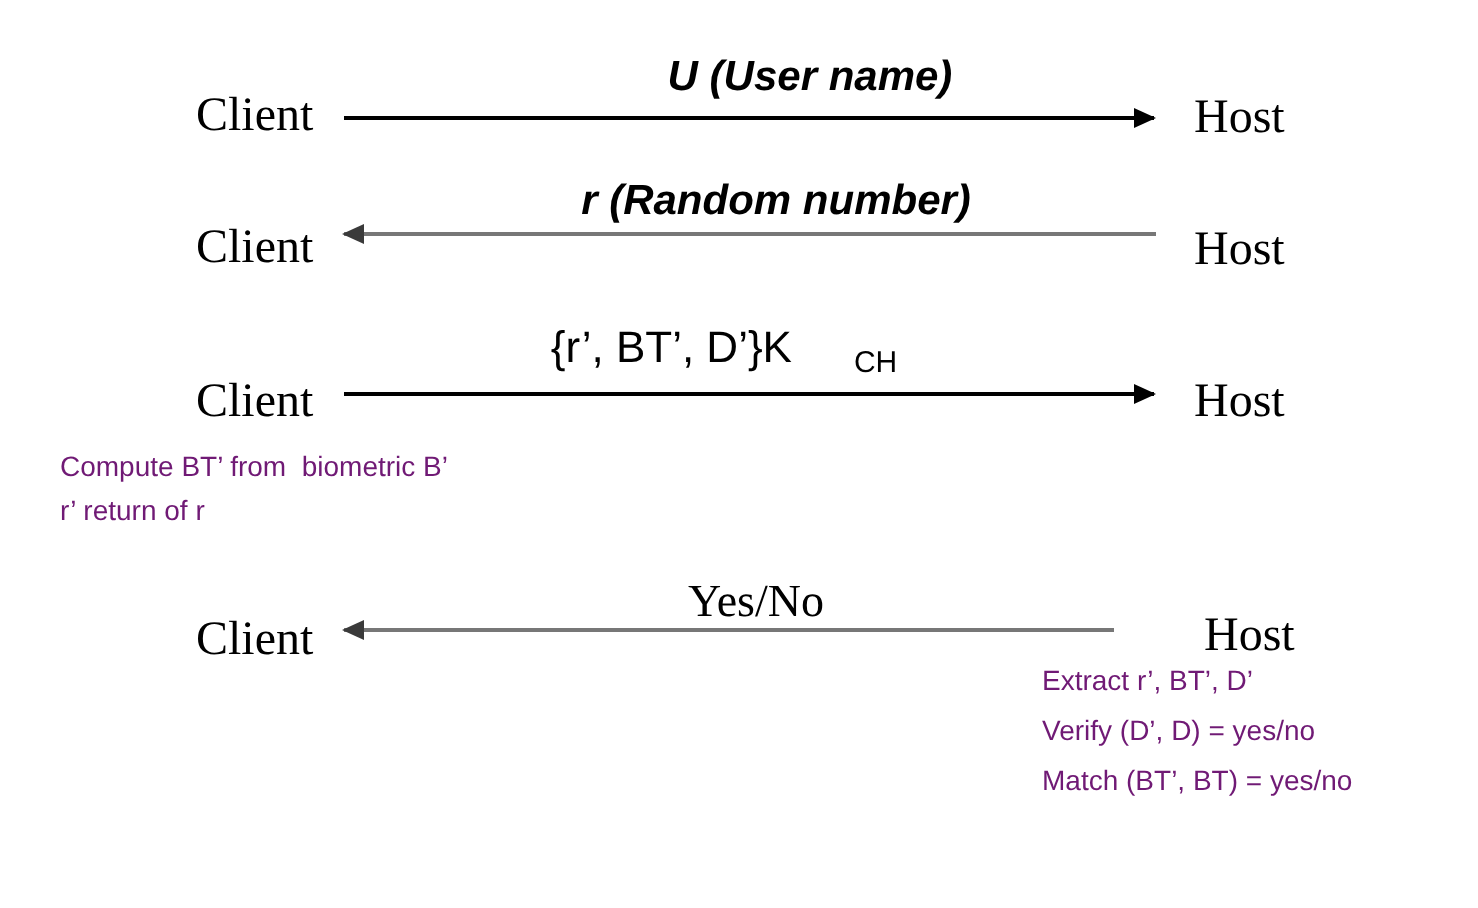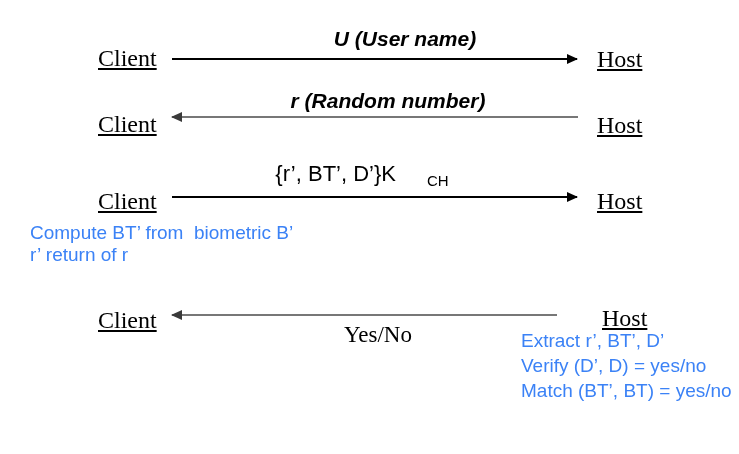--- a/index.html
+++ b/index.html
@@ -16,42 +16,40 @@
     font-family: "Liberation Sans", sans-serif;
     color: #000000;
   }
   .actor {
     position: absolute;
     font-family: "Liberation Serif", serif;
     font-size: 24px;
     line-height: 1.05;
     color: #000000;
     white-space: nowrap;
-    text-decoration: underline;
   }
   .msg-label {
     position: absolute;
     transform: translateX(-50%);
     white-space: nowrap;
     color: #000000;
   }
   .msg-italic {
     font-family: "Liberation Sans", sans-serif;
     font-style: italic;
     font-weight: 600;
     font-size: 21px;
   }
   .msg-plain {
     font-family: "Liberation Sans", sans-serif;
     font-size: 22px;
   }
   .msg-serif {
     font-family: "Liberation Serif", serif;
     font-size: 23px;
-    margin-top: 34px;
   }
   .sub {
     font-size: 15px;
     position: relative;
     top: 5px;
     margin-left: 31px;
   }
   .arrow-line {
     position: absolute;
     height: 2px;
@@ -71,22 +69,22 @@
     border-left: 11px solid #000000;
   }
   .head.left {
     left: -1px;
     top: -4px;
     border-right: 11px solid #3a3a3a;
   }
   .notes {
     position: absolute;
     font-family: "Liberation Sans", sans-serif;
-    font-size: 19px;
-    color: #3b82f6;
+    font-size: 14px;
+    color: #701a75;
   }
   .notes div {
     white-space: pre;
   }
   .notes.left-notes div { line-height: 22px; }
   .notes.right-notes div { line-height: 25px; }
 </style>
 </head>
 <body>
 

